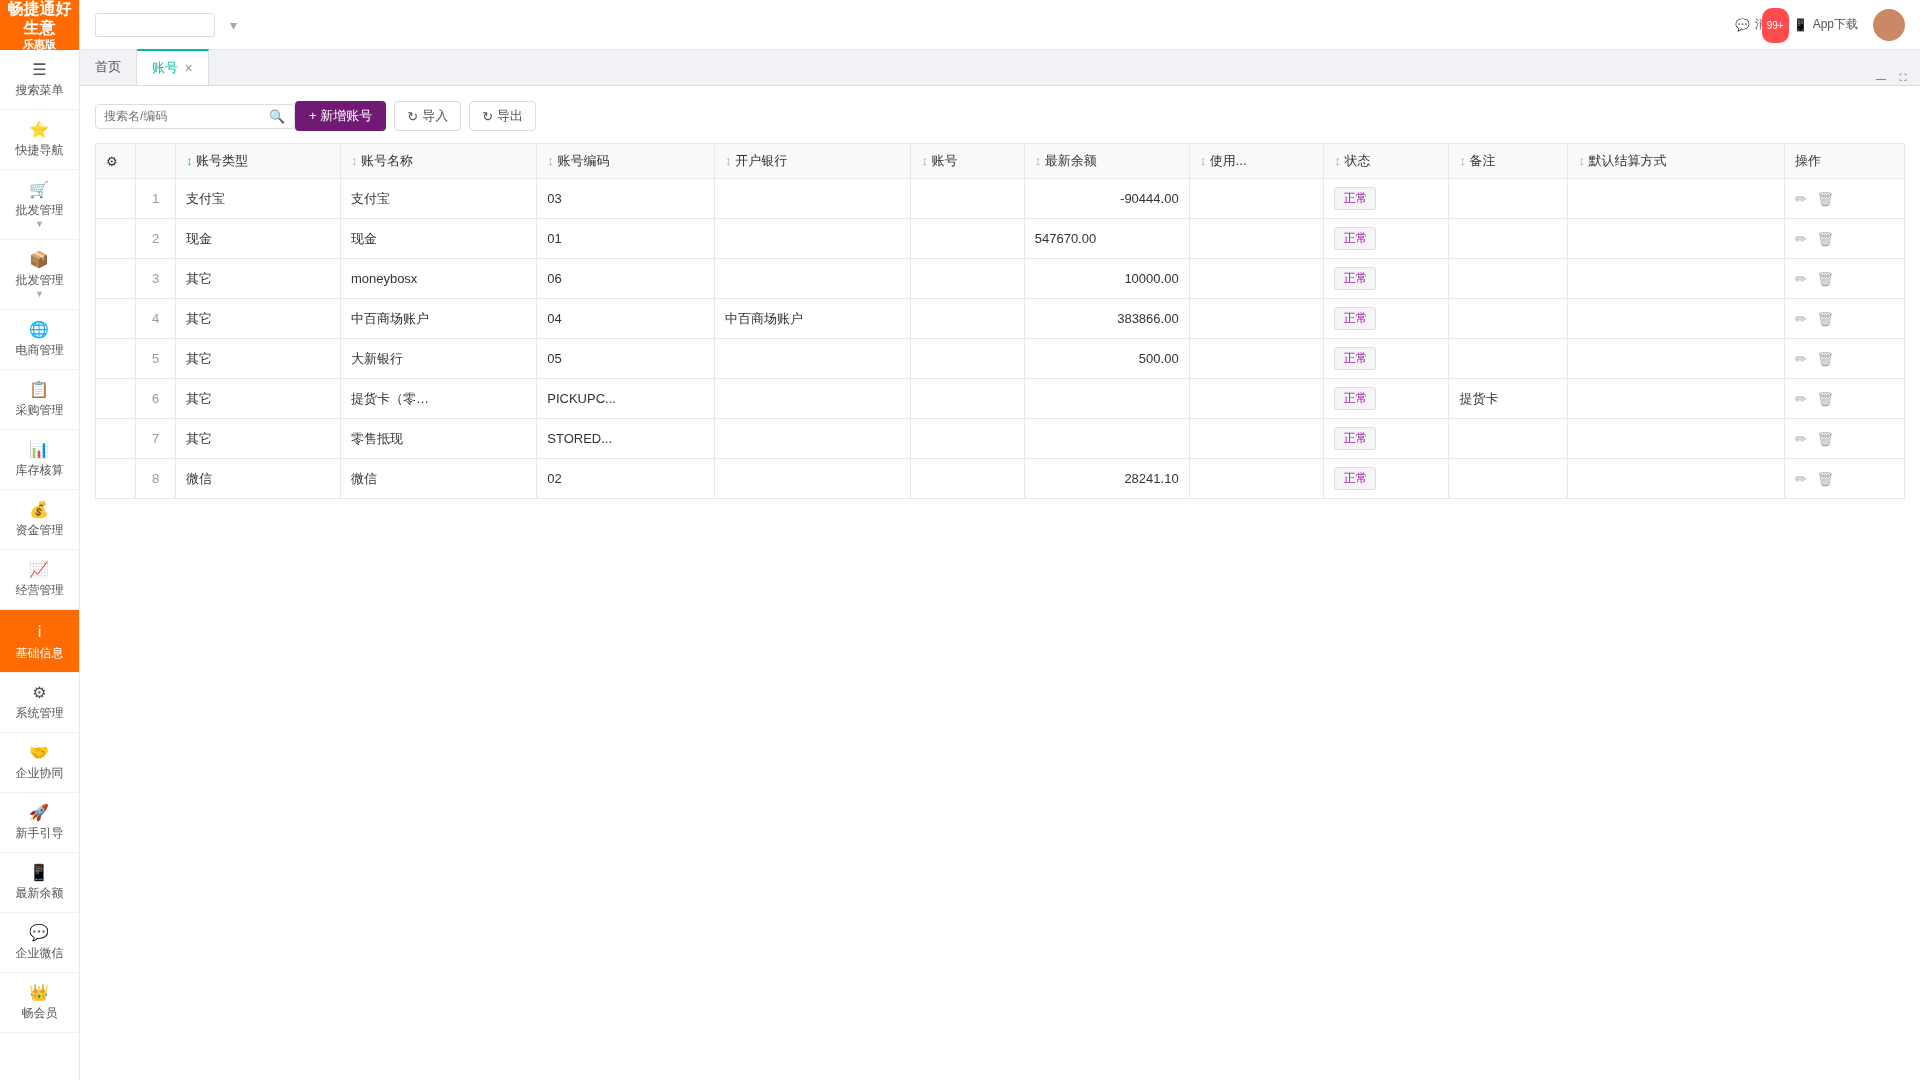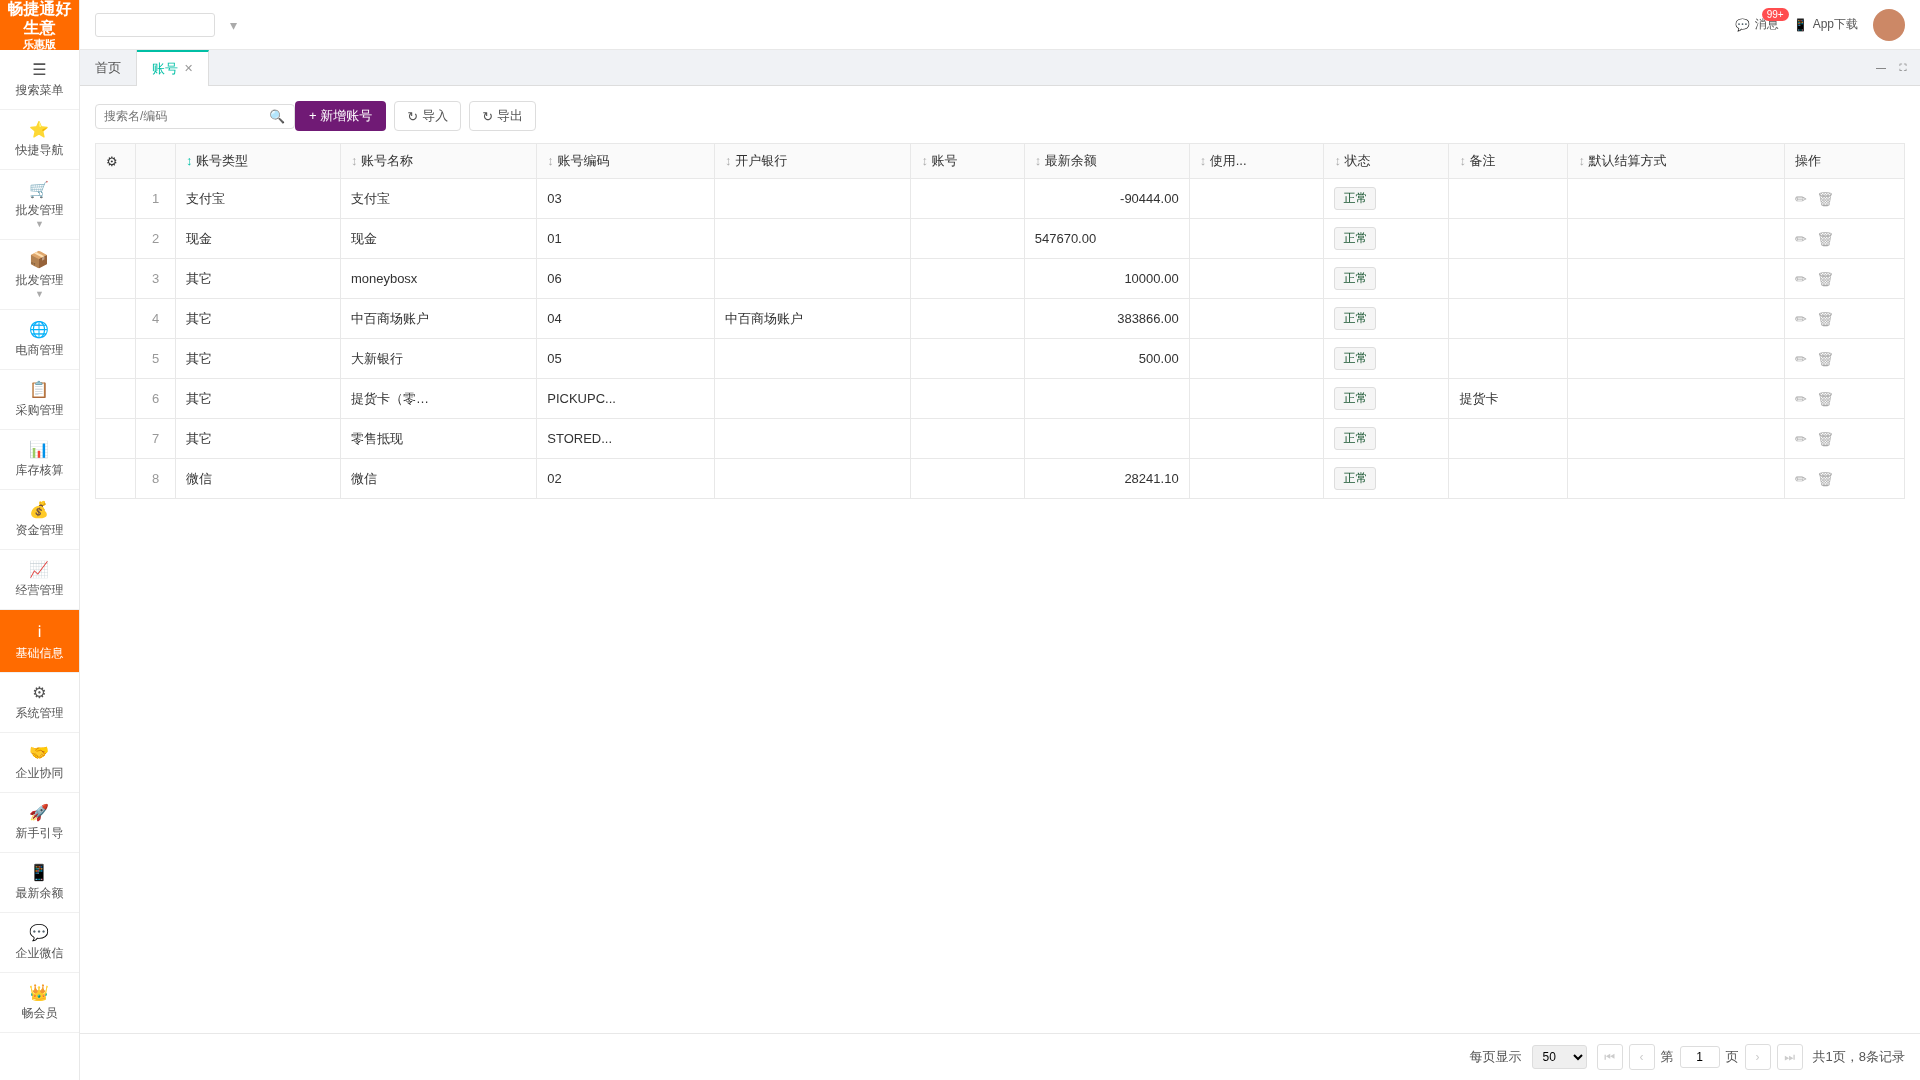--- a/index.html
+++ b/index.html
@@ -86,21 +86,21 @@
       gap: 4px;
       font-size: 12px;
       color: #555;
       cursor: pointer;
       position: relative;
     }
     .badge {
       background: #ff4d4f;
       color: white;
       border-radius: 10px;
-      padding: 1px 5px;
+      padding: 12px 5px;
       font-size: 10px;
       position: absolute;
       top: -8px;
       right: -10px;
     }
     .topbar-app {
       display: flex;
       align-items: center;
       gap: 4px;
       font-size: 12px;
@@ -112,21 +112,21 @@
       height: 32px;
       border-radius: 50%;
       background: #cc8866;
     }
 
     
     .tabbar {
       height: 36px;
       background: #f0f2f5;
       display: flex;
-      align-items: center;
+      align-items: flex-end;
       border-bottom: 1px solid #ddd;
       flex-shrink: 0;
     }
     .tab {
       height: 36px;
       padding: 0 15px;
       display: flex;
       align-items: center;
       gap: 6px;
       cursor: pointer;
@@ -249,21 +249,21 @@
     }
     .data-table td.row-num { text-align: center; color: #999; width: 40px; }
     .gear-cell { text-align: center; color: #aaa; cursor: pointer; }
 
     .status-badge {
       display: inline-block;
       padding: 2px 8px;
       border-radius: 3px;
       font-size: 12px;
       background: #f5f5f5;
-      color: #14532d;
+      color: #a21caf;
       border: 1px solid #ddd;
     }
     .action-icons {
       display: flex;
       align-items: center;
       gap: 10px;
     }
     .action-icon {
       color: #aaa;
       cursor: pointer;
@@ -677,32 +677,14 @@
       <div class="action-icons">
         <span class="action-icon" title="编辑">✏</span>
         <span class="action-icon" title="删除">🗑</span>
       </div>
     </td>
   </tr>
         </tbody>
     </table>
   </div>
 
-  <div class="pagination-bar">
-    <span>每页显示</span>
-    <select class="page-size-select">
-      <option>50</option>
-      <option>20</option>
-      <option>100</option>
-    </select>
-    <div class="page-nav">
-      <button class="page-btn disabled">⏮</button>
-      <button class="page-btn disabled">‹</button>
-      <span>第</span>
-      <input class="page-input" type="text" value="1" style="">
-      <span>页</span>
-      <button class="page-btn disabled">›</button>
-      <button class="page-btn disabled">⏭</button>
-    </div>
-    <span>共1页，8条记录</span>
-  </div>
 
 </div>
 
 </body></html>

